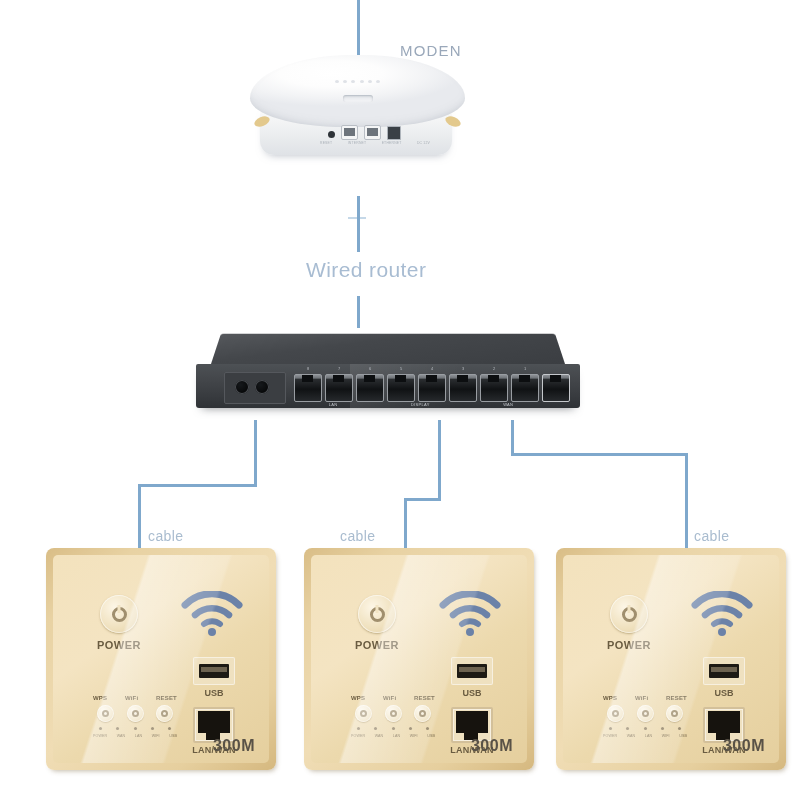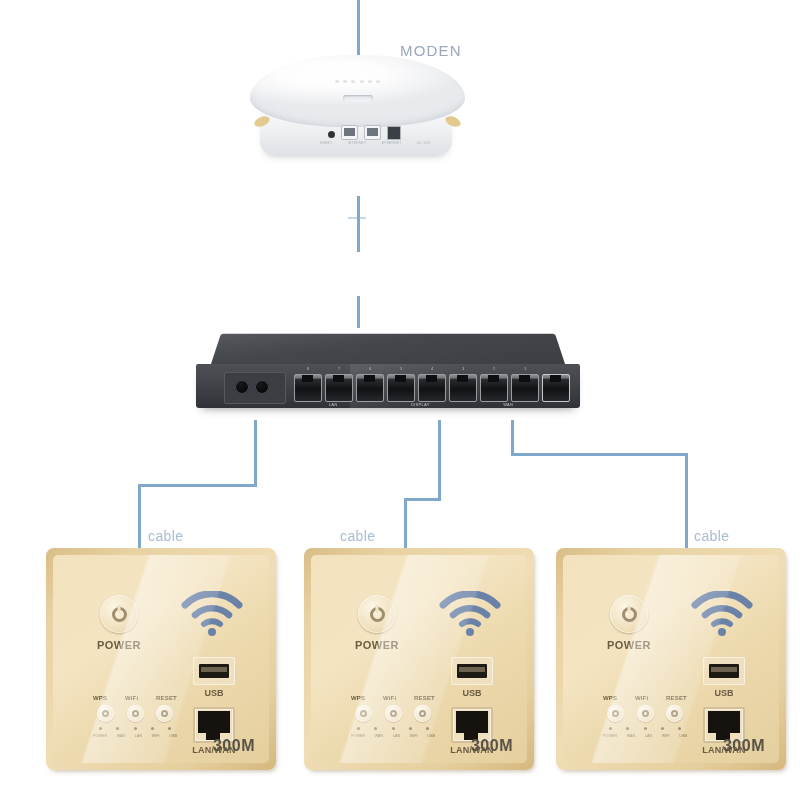--- a/index.html
+++ b/index.html
@@ -226,20 +226,21 @@
       <span>INTERNET</span>
       <span>ETHERNET</span>
       <span>DC 12V</span>
     </div>
   </div>
 
   <div class="lbl lbl-moden" style="left:400px;top:42px;">MODEN</div>
 
   <div class="wire v" style="left:357px;top:196px;height:56px;"></div>
   <div class="wire h" style="left:348px;top:217px;width:18px;height:2px;opacity:.45;"></div>
+  <div class="lbl lbl-router" style="left:306px;top:258px;">Wired router</div>
   <div class="wire v" style="left:357px;top:296px;height:32px;"></div>
 
   <div class="switch">
     <div class="sw-top"></div>
     <div class="sw-face">
       <div class="sw-sheen"></div>
       <div class="sw-power">
         <i class="a"></i>
           <i class="b"></i>
       </div>

